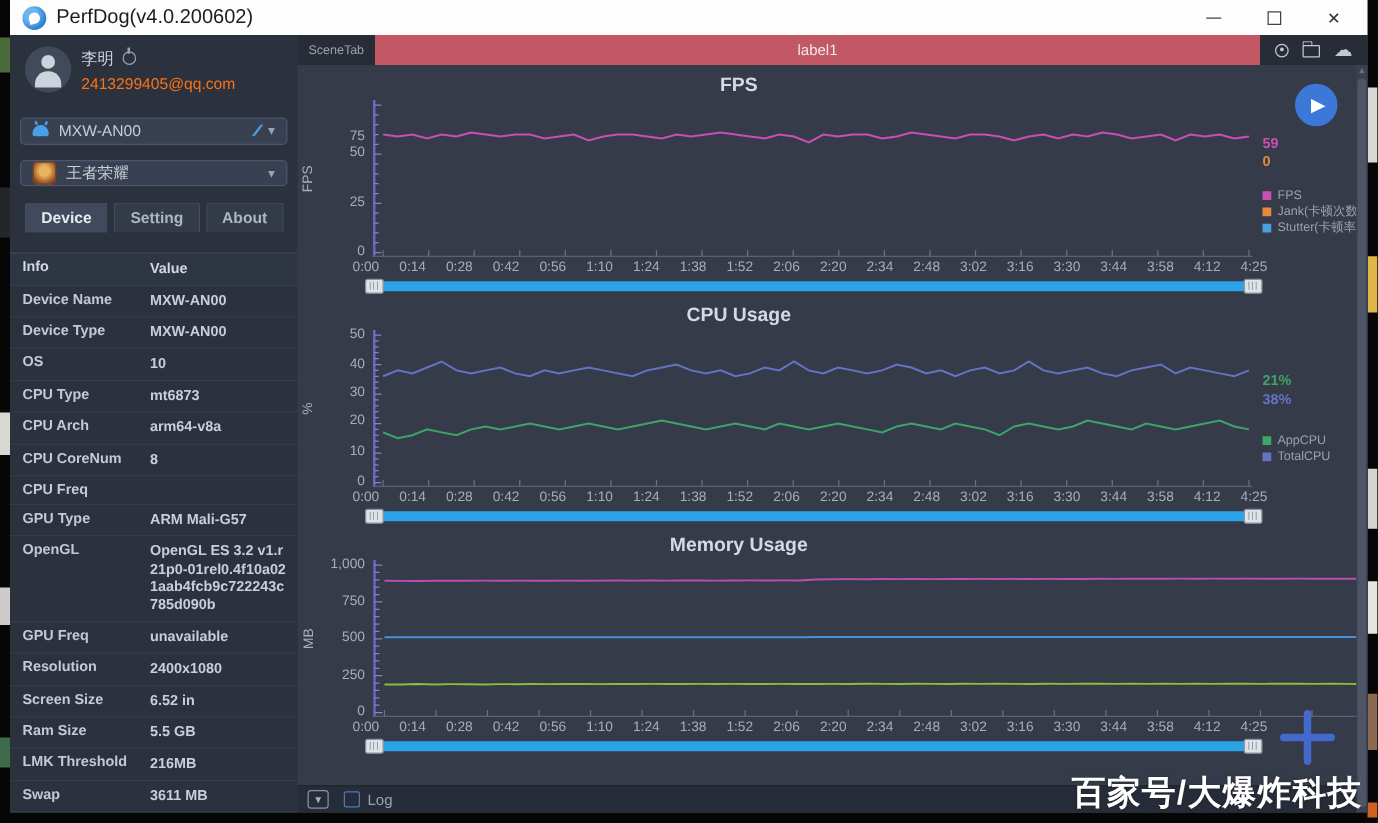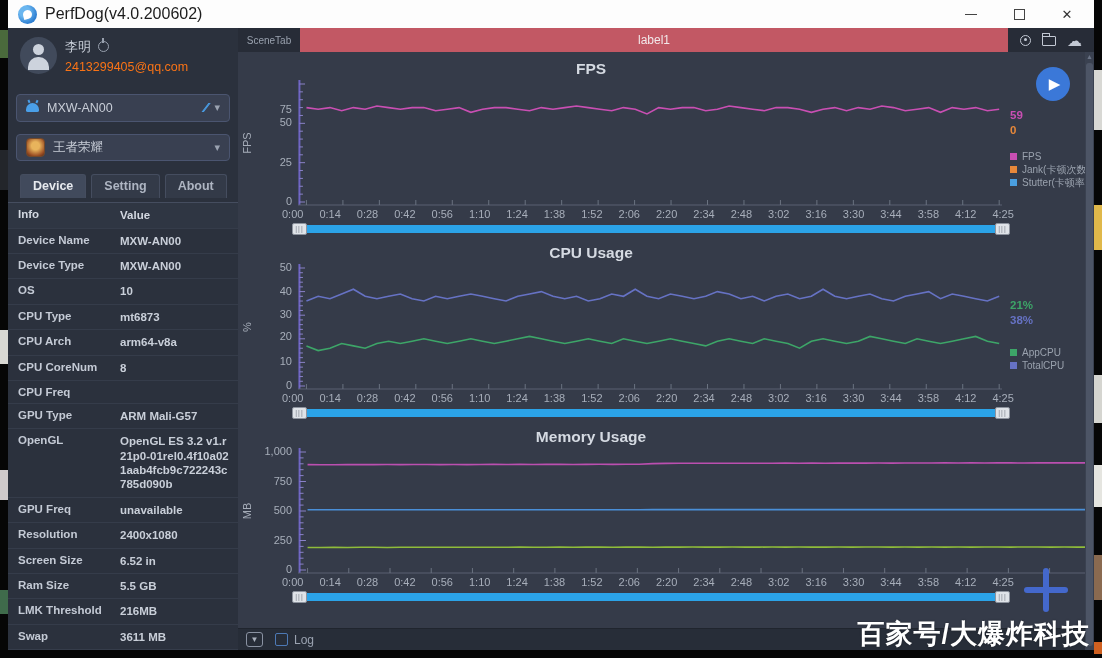--- a/index.html
+++ b/index.html
@@ -48,21 +48,21 @@
   .android-icon:after { content:""; position:absolute; right:2px; top:-3px; width:1.5px; height:3px; background:#4a9fe8; transform:rotate(25deg);}
   .usb-icon { color:#4a9fe8; font-size:13px; font-weight:bold; font-style:italic; letter-spacing:-1px;}
   .game-icon { width:19px; height:19px; border-radius:4px; flex:none;
     background:radial-gradient(circle at 50% 40%, #e8b45c 0 30%, #9c4f24 75%, #5c2a12 100%); border:1px solid #74492a;}
 
   #tabs-row { display:flex; gap:5px; margin:13px 0 0 12px; }
   .tab { padding:4px 12px 5px; font-size:12.5px; font-weight:bold; color:#aeb5c2;
     background:#333a48; border:1px solid #454d5f; border-bottom:none; border-radius:3px 3px 0 0; }
   .tab.active { background:#414a5c; color:#e6e9ee; }
 
-  #info-table { border-top:1px solid #454d5f; margin-top:4px; font-size:11.5px; flex:1; }
+  #info-table { border-top:1px solid #454d5f; margin-top:16px; font-size:11.5px; flex:1; }
   .trow { display:flex; border-bottom:1px solid #353c4a; }
   .trow .c1 { width:108px; padding:5px 6px 5px 10px; color:#c4cad5; font-weight:bold; flex:none;}
   .trow .c2 { flex:1; padding:5px 8px 5px 4px; color:#c9cfd9; font-weight:bold; word-break:break-all; line-height:1.25;}
   .trow.thead { background:#2f3643; }
   .trow.thead .c1, .trow.thead .c2 { color:#d3d8e1; }
 
   
   #panel { flex:1; background:#353b49; position:relative; display:flex; flex-direction:column; }
   #panel-topbar { height:24px; display:flex; align-items:stretch; background:#272c37; flex:none;}
   #scene-tab { width:62px; display:flex; align-items:center; justify-content:center;

